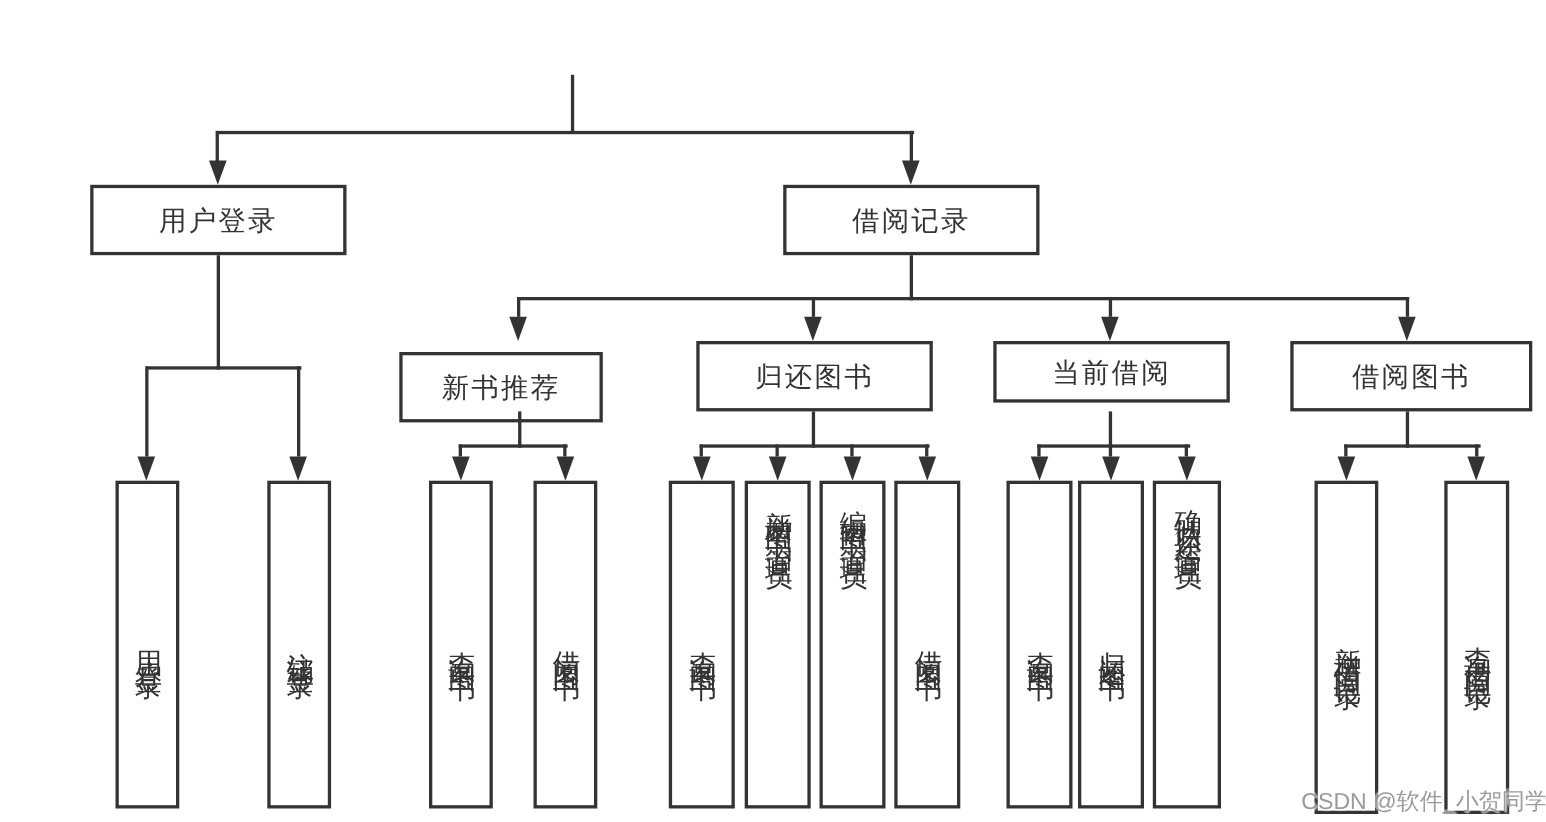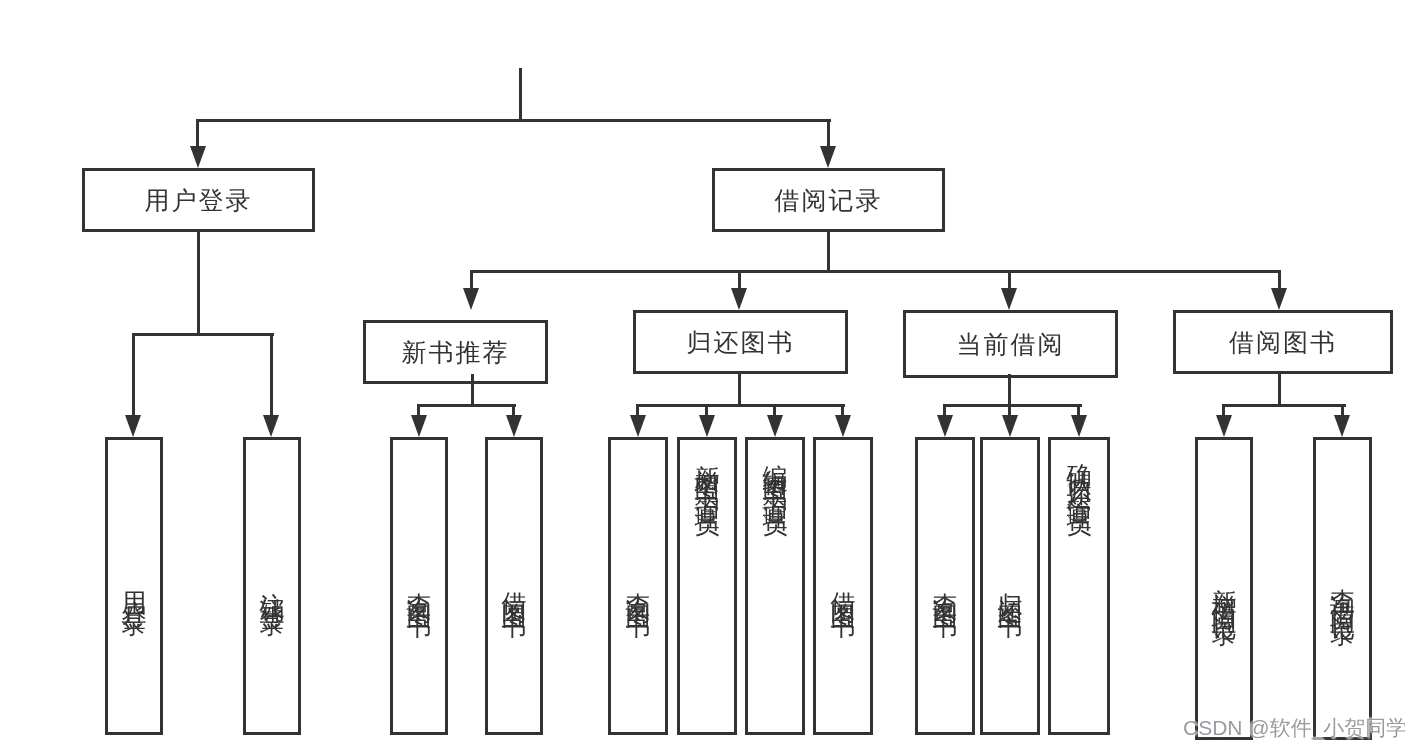--- a/index.html
+++ b/index.html
@@ -110,21 +110,21 @@
   <div class="arrow" style="left:463px; top:288px;"></div>
   <div class="vline" style="left:738px; top:270px; height:18px;"></div>
   <div class="arrow" style="left:731px; top:288px;"></div>
   <div class="vline" style="left:1008px; top:270px; height:18px;"></div>
   <div class="arrow" style="left:1001px; top:288px;"></div>
   <div class="vline" style="left:1278px; top:270px; height:18px;"></div>
   <div class="arrow" style="left:1271px; top:288px;"></div>
 
   <div class="hnode" style="left:363px; top:320px; width:185px; height:64px;">新书推荐</div>
   <div class="hnode" style="left:633px; top:310px; width:215px; height:64px;">归还图书</div>
-  <div class="hnode" style="left:903px; top:310px; width:215px; height:68px;">当前借阅</div>
+  <div class="hnode" style="left:903px; top:310px; width:215px; height:56px;">当前借阅</div>
   <div class="hnode" style="left:1173px; top:310px; width:220px; height:64px;">借阅图书</div>
 
   <div class="vline" style="left:471px; top:374px; height:33px;"></div>
   <div class="hline" style="left:417px; top:404px; width:99px;"></div>
   <div class="vline" style="left:417px; top:404px; height:11px;"></div>
   <div class="arrow" style="left:411px; top:415px;"></div>
   <div class="vline" style="left:512px; top:404px; height:11px;"></div>
   <div class="arrow" style="left:506px; top:415px;"></div>
 
   <div class="vline" style="left:738px; top:374px; height:33px;"></div>

